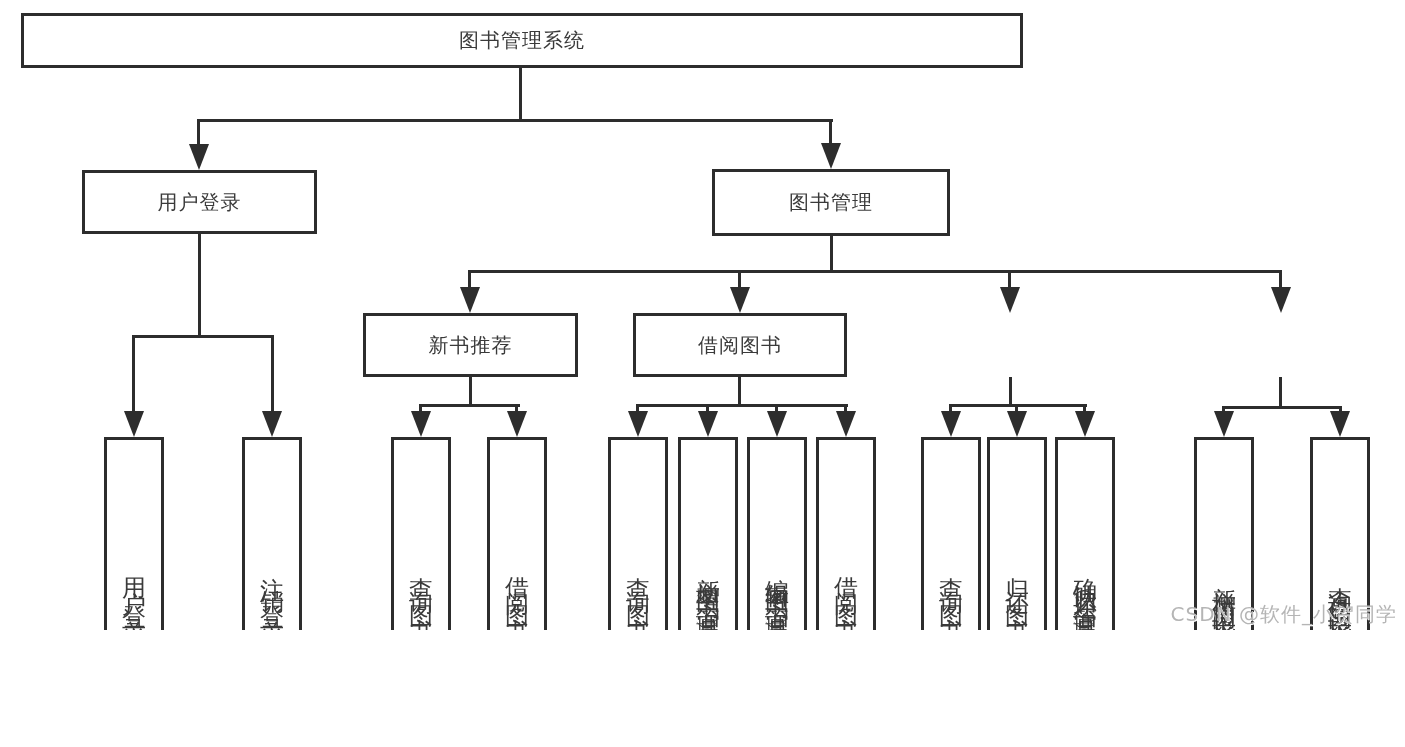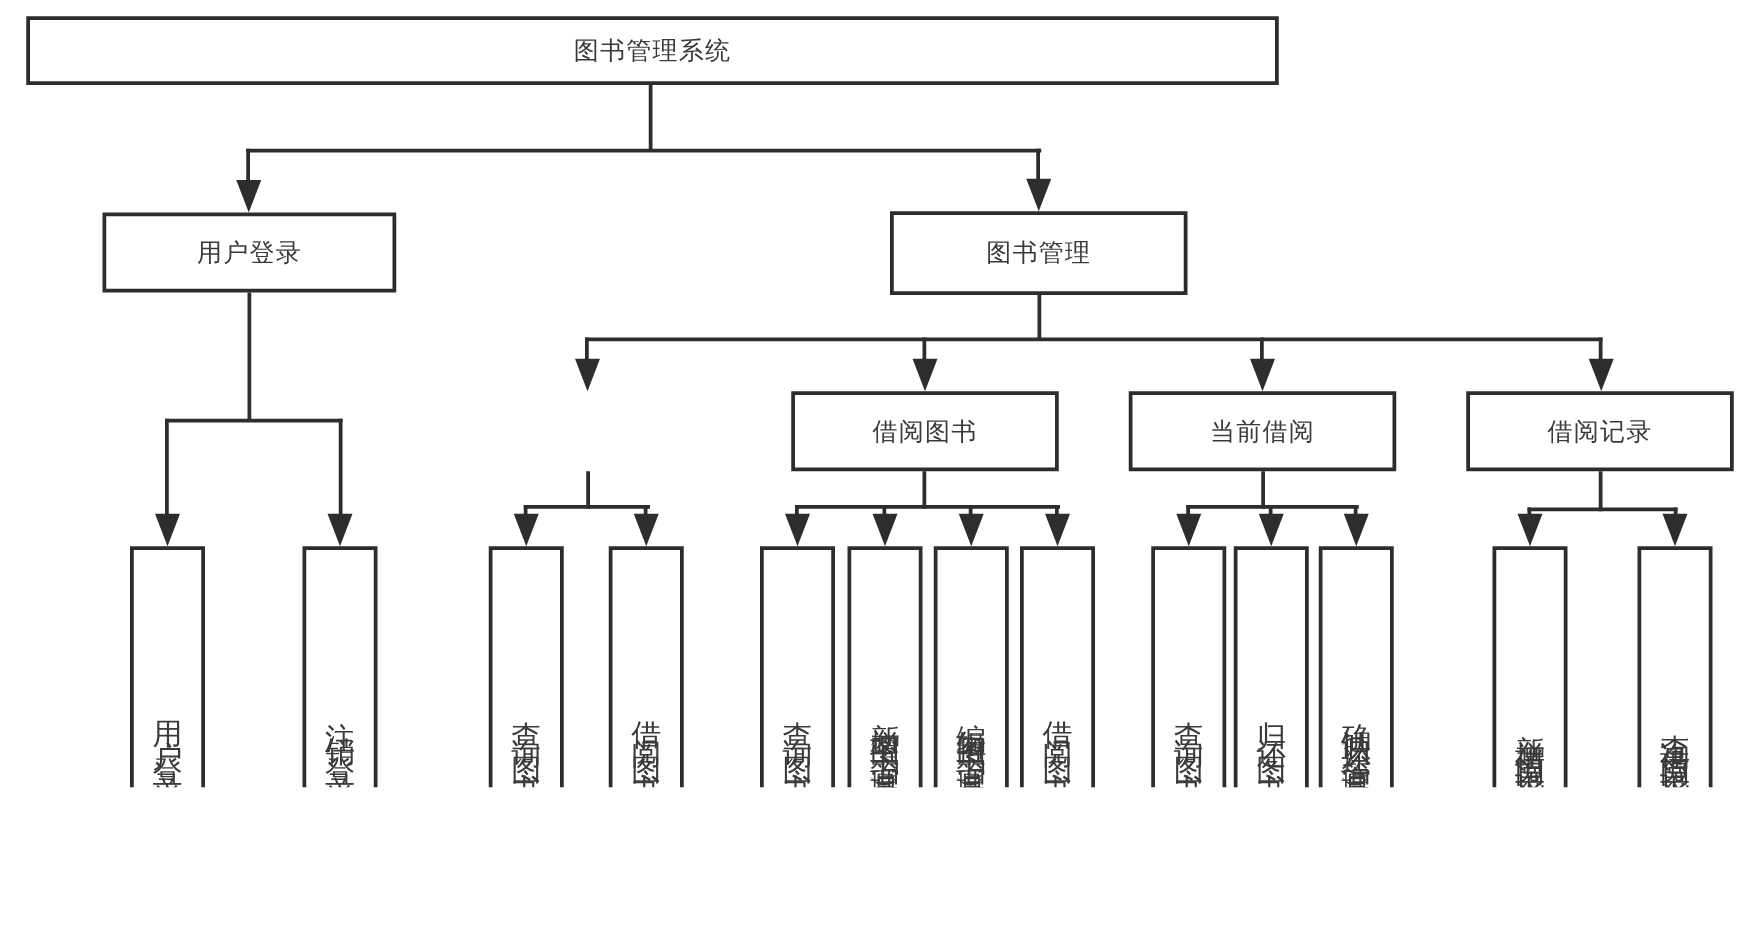--- a/index.html
+++ b/index.html
@@ -81,28 +81,25 @@
     <span>图书管理系统</span>
   </div>
 
   <div class="node" style="left:82px; top:170px; width:235px; height:64px;">
     <span>用户登录</span>
   </div>
   <div class="node" style="left:712px; top:169px; width:238px; height:67px;text-align:right;">
     <span>图书管理</span>
   </div>
 
+  <div class="node" style="left:363px; top:313px; width:215px; height:64px;">
+    <span>新书推荐</span>
+  </div>
   <div class="node" style="left:633px; top:313px; width:214px; height:64px;">
     <span>借阅图书</span>
-  </div>
-  <div class="node" style="left:903px; top:313px; width:214px; height:64px;">
-    <span>当前借阅</span>
-  </div>
-  <div class="node" style="left:1173px; top:313px; width:214px; height:64px;">
-    <span>借阅记录</span>
   </div>
 
   <div class="leaf" style="left:104px;">
     <span class="vtext">用户登录</span>
   </div>
   <div class="leaf" style="left:242px;">
     <span class="vtext">注销登录</span>
   </div>
 
   <div class="leaf" style="left:391px;">
@@ -194,14 +191,15 @@
   <div class="vline" style="left:1083px; top:404px; height:10px;"></div>
   <div class="arrow" style="left:1075px; top:411px;"></div>
 
   <div class="vline" style="left:1279px; top:377px; height:32px;"></div>
   <div class="hline" style="left:1222px; top:406px; width:120px;"></div>
   <div class="vline" style="left:1222px; top:406px; height:8px;"></div>
   <div class="arrow" style="left:1214px; top:411px;"></div>
   <div class="vline" style="left:1339px; top:406px; height:8px;"></div>
   <div class="arrow" style="left:1330px; top:411px;"></div>
 
+  <div class="watermark">CSDN @软件_小贺同学</div>
 
 </div>
 
 </body></html>

